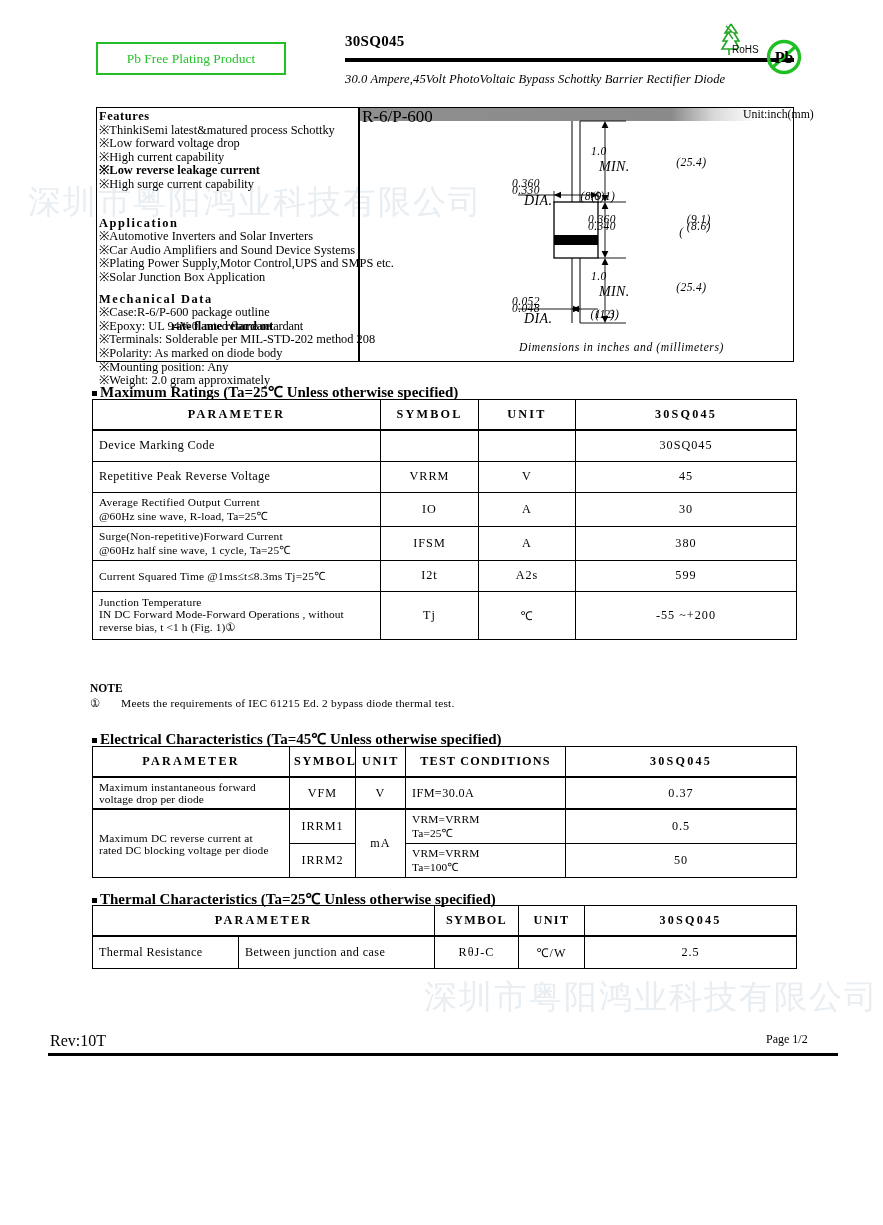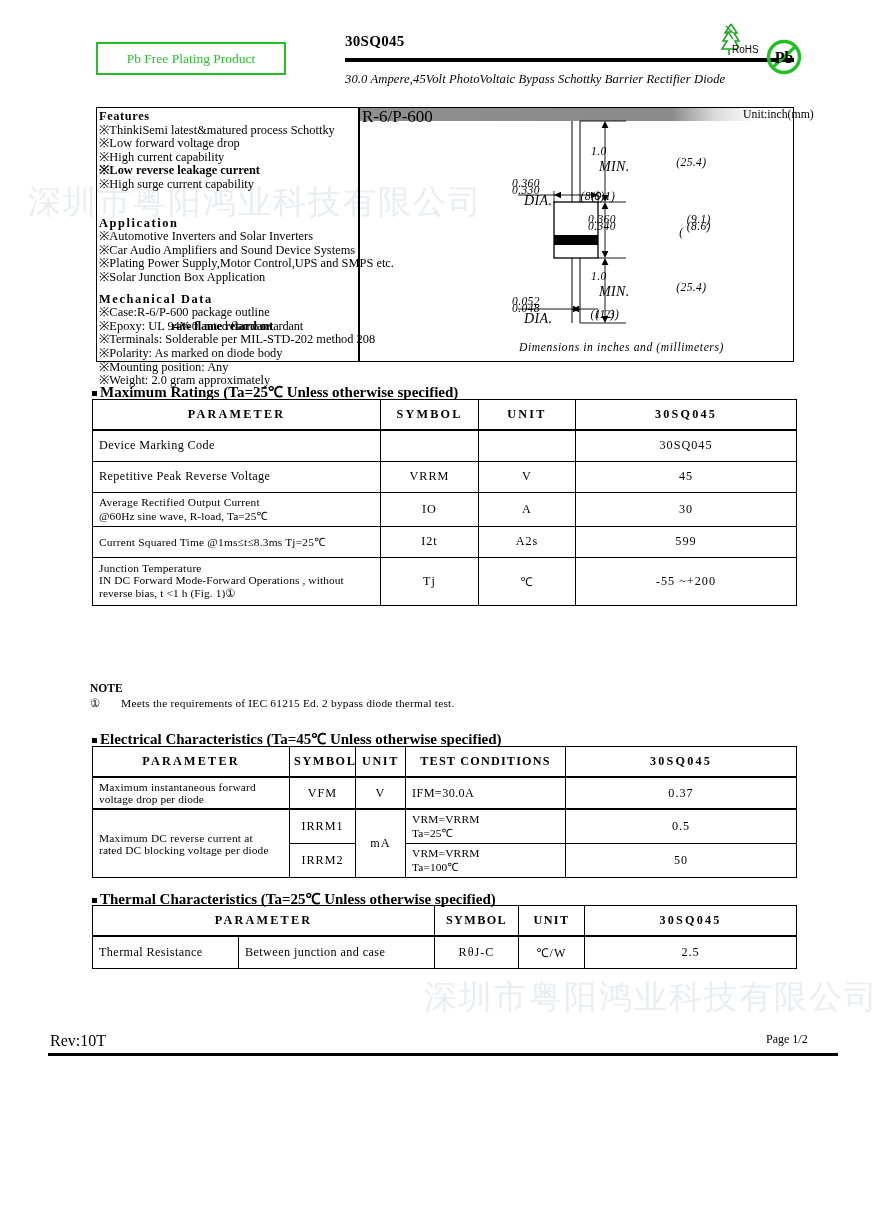--- a/index.html
+++ b/index.html
@@ -347,20 +347,29 @@
       <tr>
         <td class="l sm" style="height:31px">
           <span>Average Rectified Output Current</span>
           <span class="rowsub">@60Hz sine wave, R-load, Ta=25℃</span>
         </td>
         <td class="c">IO</td>
         <td class="c">A</td>
         <td class="c">30</td>
       </tr>
       <tr>
+        <td class="l sm" style="height:31px">
+          <span>Surge(Non-repetitive)Forward Current</span>
+          <span class="rowsub">@60Hz half sine wave, 1 cycle, Ta=25℃</span>
+        </td>
+        <td class="c">IFSM</td>
+        <td class="c">A</td>
+        <td class="c">380</td>
+      </tr>
+      <tr>
         <td class="l sm" style="height:31px">Current Squared Time @1ms≤t≤8.3ms Tj=25℃</td>
         <td class="c">I2t</td>
         <td class="c">A2s</td>
         <td class="c">599</td>
       </tr>
       <tr>
         <td class="l sm" style="height:48px">
           <span>Junction Temperature</span>
           <span class="rowsub">IN DC Forward Mode-Forward Operations , without</span>
           <span class="rowsub">reverse bias, t &lt;1 h (Fig. 1)①</span>

